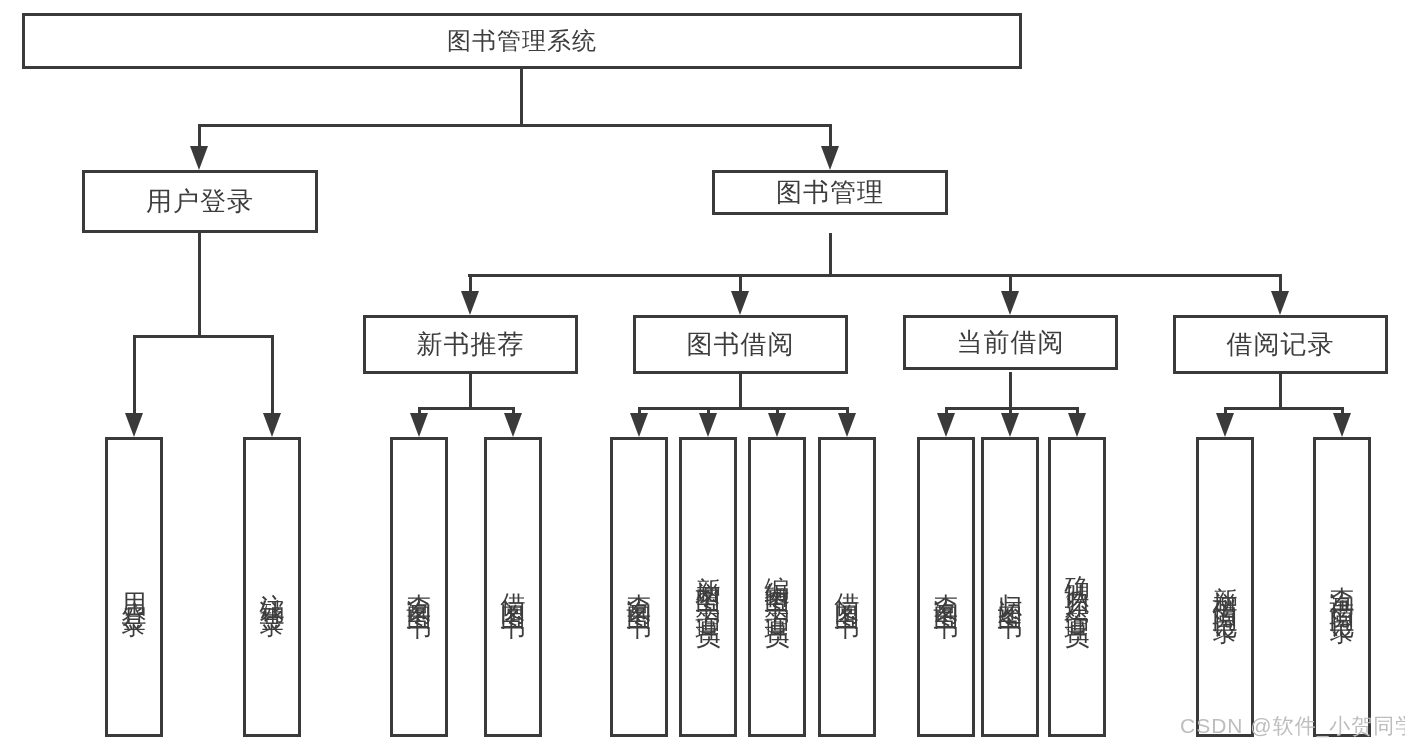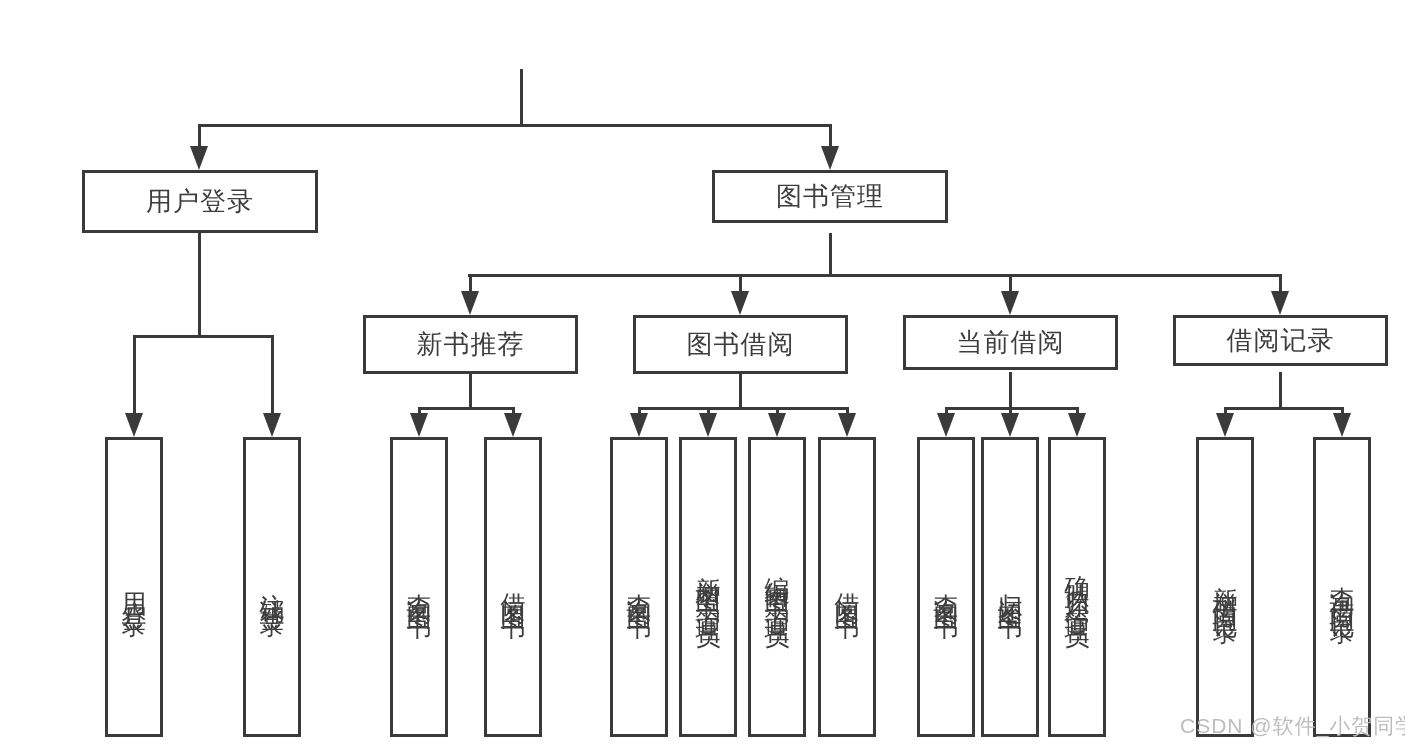--- a/index.html
+++ b/index.html
@@ -73,30 +73,31 @@
     letter-spacing:1px;
     white-space:nowrap;
     pointer-events:none;
   }
 </style>
 </head>
 <body>
 
 <div class="canvas">
 
+  <div class="node root" style="left:22px;top:13px;width:1000px;height:56px">图书管理系统</div>
 
   <div class="ln v" style="left:520px;top:69px;height:58px"></div>
   <div class="ln h" style="left:198px;top:124px;width:634px"></div>
   <div class="ln v" style="left:198px;top:124px;height:26px"></div>
   <div class="ln v" style="left:829px;top:124px;height:26px"></div>
   <div class="ah" style="left:190px;top:146px"></div>
   <div class="ah" style="left:821px;top:146px"></div>
 
   <div class="node" style="left:82px;top:170px;width:236px;height:63px">用户登录</div>
-  <div class="node" style="left:712px;top:170px;width:236px;height:53px">图书管理</div>
+  <div class="node" style="left:712px;top:170px;width:236px;height:45px">图书管理</div>
 
   <div class="ln v" style="left:198px;top:233px;height:105px"></div>
   <div class="ln h" style="left:133px;top:335px;width:141px"></div>
   <div class="ln v" style="left:133px;top:335px;height:82px"></div>
   <div class="ln v" style="left:271px;top:335px;height:82px"></div>
   <div class="ah" style="left:125px;top:413px"></div>
   <div class="ah" style="left:263px;top:413px"></div>
 
   <div class="ln v" style="left:829px;top:233px;height:44px"></div>
   <div class="ln h" style="left:468px;top:274px;width:814px"></div>
@@ -105,21 +106,21 @@
   <div class="ln v" style="left:1009px;top:274px;height:20px"></div>
   <div class="ln v" style="left:1279px;top:274px;height:20px"></div>
   <div class="ah" style="left:461px;top:291px"></div>
   <div class="ah" style="left:731px;top:291px"></div>
   <div class="ah" style="left:1001px;top:291px"></div>
   <div class="ah" style="left:1271px;top:291px"></div>
 
   <div class="node" style="left:633px;top:315px;width:215px;height:59px">图书借阅</div>
   <div class="node" style="left:363px;top:315px;width:215px;height:59px">新书推荐</div>
   <div class="node" style="left:903px;top:315px;width:215px;height:55px">当前借阅</div>
-  <div class="node" style="left:1173px;top:315px;width:215px;height:51px">借阅记录</div>
+  <div class="node" style="left:1173px;top:315px;width:215px;height:59px">借阅记录</div>
 
   <div class="ln v" style="left:469px;top:372px;height:38px"></div>
   <div class="ln v" style="left:739px;top:372px;height:38px"></div>
   <div class="ln v" style="left:1009px;top:372px;height:38px"></div>
   <div class="ln v" style="left:1279px;top:372px;height:38px"></div>
 
   <div class="ln h" style="left:418px;top:407px;width:97px"></div>
   <div class="ln h" style="left:638px;top:407px;width:211px"></div>
   <div class="ln h" style="left:945px;top:407px;width:134px"></div>
   <div class="ln h" style="left:1224px;top:407px;width:120px"></div>

